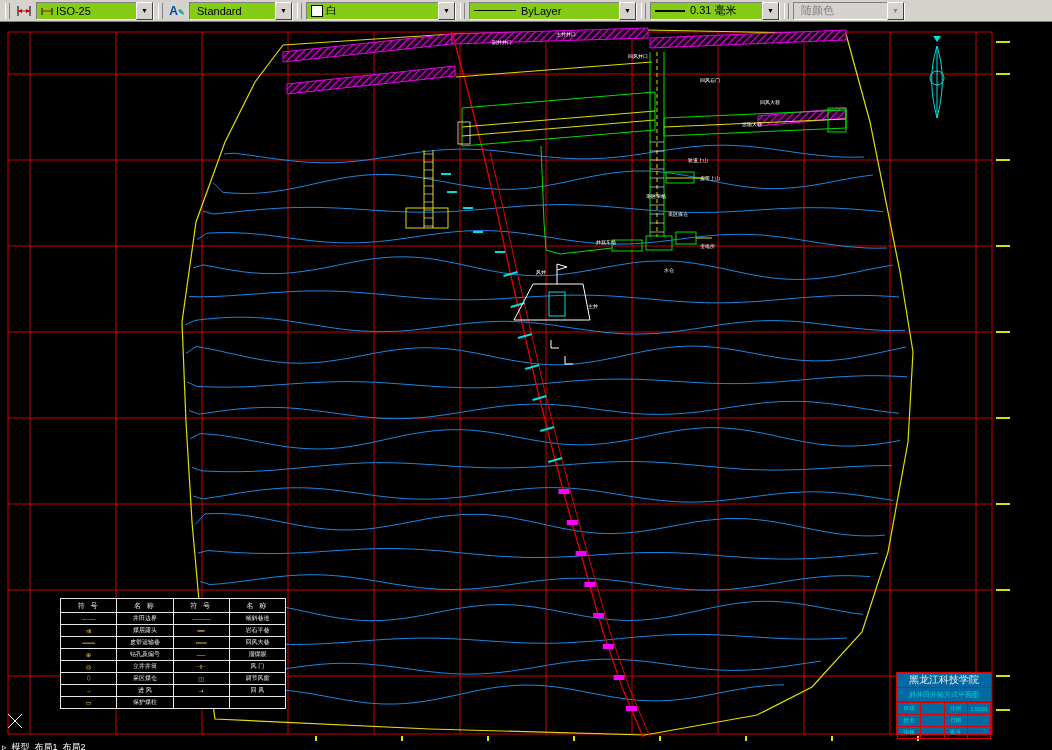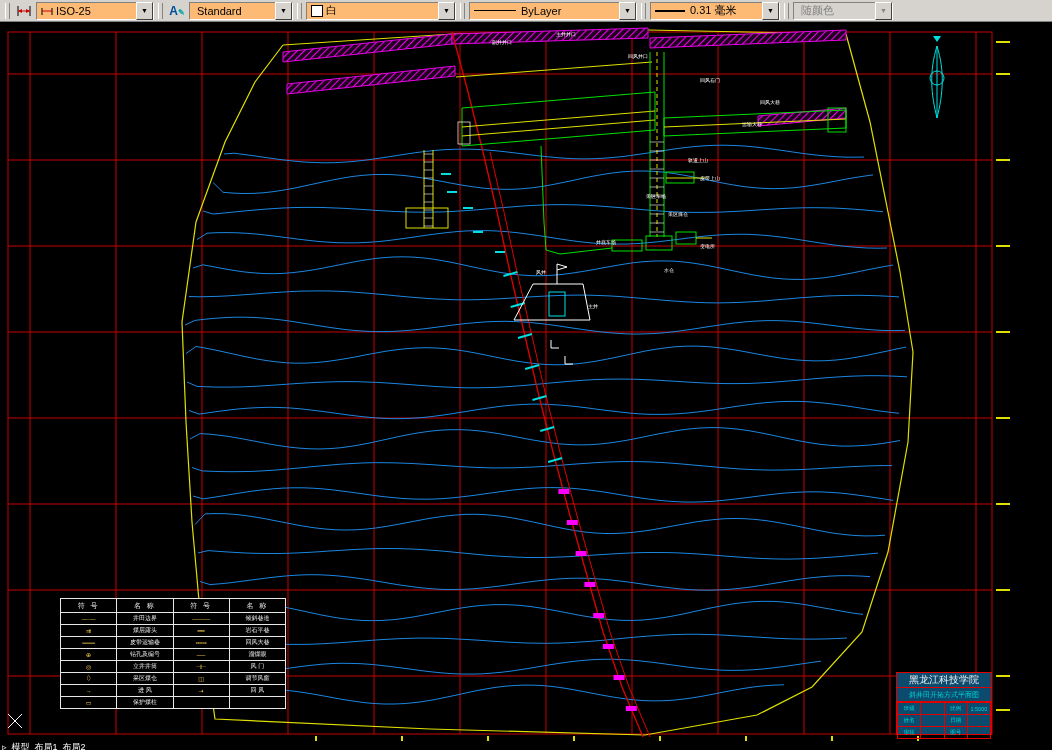--- a/index.html
+++ b/index.html
@@ -5,21 +5,21 @@
   html,body{margin:0;padding:0;background:#000;}
   .app{position:relative;width:1052px;height:750px;background:#000;overflow:hidden;
        font-family:"Liberation Sans",sans-serif;}
   
   .toolbar{position:absolute;top:0;left:0;width:1052px;height:22px;background:#d6d3ce;
            border-bottom:1px solid #808080;box-sizing:border-box;
            display:flex;align-items:center;padding:1px 2px;}
   .grip{width:3px;height:16px;border-left:1px solid #ffffff;border-right:1px solid #848484;margin:0 3px;}
   .tbtn{width:22px;height:20px;background:#d6d3ce;border:1px solid #d6d3ce;padding:0;
         display:flex;align-items:center;justify-content:center;font-size:11px;}
-  .combo{height:18px;background:#fdba74;box-sizing:border-box;display:flex;align-items:center;
+  .combo{height:18px;background:#84cc16;box-sizing:border-box;display:flex;align-items:center;
          border-top:1px solid #808080;border-left:1px solid #808080;
          border-bottom:1px solid #fff;border-right:1px solid #fff;
          font-size:11px;color:#000;padding-left:4px;margin:0 1px;}
   .combo .val{padding:0 3px;white-space:nowrap;overflow:hidden;}
   .combo .arrowbtn{margin-left:auto;width:15px;height:16px;background:#d6d3ce;
          border:1px solid;border-color:#fff #404040 #404040 #fff;
          display:flex;align-items:center;justify-content:center;font-size:7px;color:#000;}
   .combo.disabled{background:#d6d3ce;color:#848484;}
   .swatch{width:10px;height:10px;background:#ffffff;border:1px solid #000;flex:none;}
   .lt-line{width:42px;border-top:1px solid #000;flex:none;margin-right:2px;}
@@ -28,21 +28,21 @@
   .canvas{position:absolute;top:22px;left:0;width:1052px;height:719px;background:#000;}
   svg{display:block;font-family:"Liberation Sans",sans-serif;}
   
   .legend{position:absolute;left:60px;top:576px;width:226px;background:#000;color:#eee;}
   .legend table{border-collapse:collapse;width:226px;table-layout:fixed;}
   .legend th,.legend td{border:1px solid #e8e8e8;font-size:6px;font-weight:normal;
         height:11px;padding:0 1px;text-align:center;overflow:hidden;white-space:nowrap;color:#eee;}
   .legend th{height:13px;font-size:7px;letter-spacing:2px;}
   .legend td.sym{color:#ffd24d;font-size:6px;}
   
-  .titleblock{position:absolute;left:896px;top:650px;width:96px;height:63px;background:#0c4a6e;
+  .titleblock{position:absolute;left:896px;top:650px;width:96px;height:63px;background:#0369a1;
         border:1px solid #e00000;box-sizing:border-box;color:#fff;}
   .tb-row1{height:14px;line-height:14px;text-align:center;font-size:10px;color:#f2f2f2;
         border-bottom:1px solid #e00000;overflow:hidden;white-space:nowrap;}
   .tb-row2{height:13px;line-height:13px;text-align:center;font-size:7px;color:#00d8d8;
         border-bottom:1px solid #e00000;overflow:hidden;white-space:nowrap;}
   .titleblock table{border-collapse:collapse;width:100%;table-layout:fixed;}
   .titleblock td{border:1px solid #e00000;height:11px;font-size:5.5px;color:#00d8d8;
         text-align:center;padding:0;overflow:hidden;white-space:nowrap;}
   
   .tabbar{position:absolute;top:741px;left:0;width:1052px;height:9px;background:#000;
@@ -100,21 +100,21 @@
     </div>
 
     <div class="grip"></div>
     <div class="combo" style="width:130px">
       <span class="lw-line"></span>
       <span class="val">0.31 毫米</span>
       <span class="arrowbtn">▼</span>
     </div>
 
     <div class="grip"></div>
-    <div class="combo disabled" style="width:100px">
+    <div class="combo disabled" style="width:112px">
       <span class="val">随颜色</span>
       <span class="arrowbtn" style="color:#848484">▼</span>
     </div>
   </div>
 
   <div class="canvas">
     <svg id="draw" width="1052" height="719">
         <defs>
           <pattern id="hat" width="5" height="5" patternUnits="userSpaceOnUse" patternTransform="rotate(45)">
             <rect width="5" height="5" fill="#1c001c"></rect>

